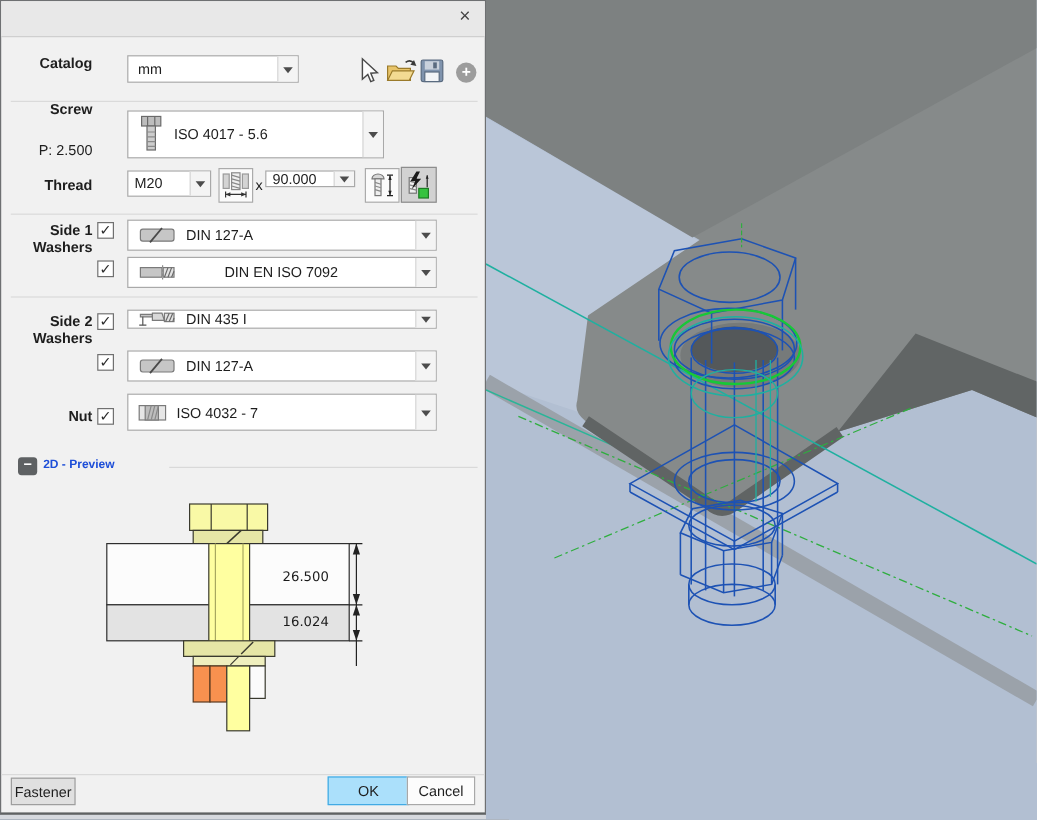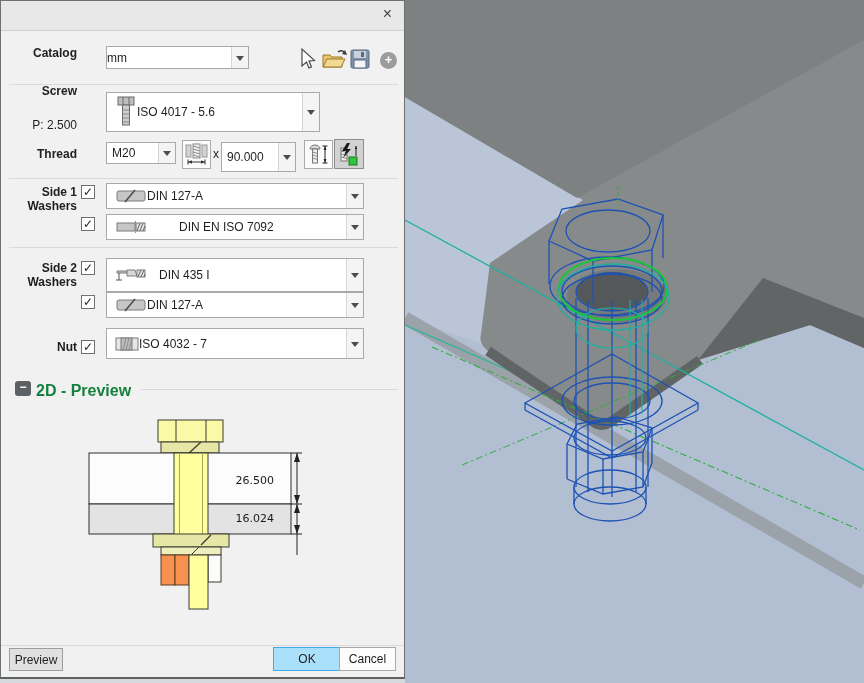--- a/index.html
+++ b/index.html
@@ -14,36 +14,36 @@
   .titlebar{position:absolute;left:0;top:0;right:0;height:30px;background:#e8e8e8;
             border-bottom:1px solid #cfcfcf;}
   .title{position:absolute;left:0;right:0;top:8px;text-align:center;font-size:12px;color:#222;}
   .close{position:absolute;right:8px;top:4px;font-size:16px;color:#444;cursor:default;padding:0 4px;}
   .lbl{position:absolute;left:6px;width:70px;text-align:right;font-weight:bold;
        font-size:12px;color:#1e1e1e;}
   .sub{position:absolute;left:6px;width:70px;text-align:right;font-size:12px;color:#1e1e1e;}
   .sep{position:absolute;left:8px;width:389px;height:1px;background:#dadada;}
   .combo{position:absolute;background:#fff;border:1px solid #a9a9a9;display:flex;align-items:center;}
   .cicon{flex:0 0 auto;display:flex;align-items:center;justify-content:center;margin-left:8px;}
-  .ctext{flex:1 1 auto;font-size:12px;color:#1e1e1e;white-space:nowrap;overflow:hidden;}
+  .ctext{flex:1 1 auto;font-size:12px;color:#1e1e1e;padding-left:8px;white-space:nowrap;overflow:hidden;}
   .carrow{position:absolute;right:0;top:0;bottom:0;width:17px;border-left:1px solid #d6d6d6;
           background:#f4f4f4;display:flex;align-items:center;justify-content:center;}
   .tri{width:0;height:0;border:4px solid transparent;border-top:5px solid #4c4c4c;margin-top:5px;}
   .cb{position:absolute;width:14px;height:14px;background:#fff;border:1px solid #707070;
       font-size:12px;line-height:12px;text-align:center;color:#2b2b2b;}
   .ibtn{position:absolute;width:29px;height:29px;background:#fbfbfb;border:1px solid #ababab;
         display:flex;align-items:center;justify-content:center;}
   .ibtn.pressed{background:#d2d2d2;border:1px solid #8d8d8d;}
   .xmul{position:absolute;font-size:12px;color:#1e1e1e;}
   .flaticon{position:absolute;display:flex;align-items:center;justify-content:center;}
   .plusbtn{position:absolute;width:17px;height:17px;border-radius:50%;background:#9c9c9c;color:#fff;
            font-size:13px;font-weight:bold;line-height:15px;text-align:center;}
   .collapse{position:absolute;width:16px;height:15px;border-radius:3px;background:#5e6163;color:#fff;
             font-size:12px;font-weight:bold;line-height:13px;text-align:center;}
-  .hdr{position:absolute;font-weight:bold;font-size:16px;color:#15803d;text-align:right;}
+  .hdr{position:absolute;font-weight:bold;font-size:10px;color:#1d4ed8;text-align:right;}
   .rule{position:absolute;height:1px;background:#d9d9d9;}
   .btn{position:absolute;font-size:12px;color:#1e1e1e;text-align:center;border:1px solid #a8a8a8;
        background:#e3e3e3;display:flex;align-items:center;justify-content:center;}
   .btn.ok{background:#abe0fb;border:1px solid #42aae4;}
   .btn.cancel{background:#fcfcfc;}
   .btn.preview{background:#e0e0e0;border:1px solid #9e9e9e;}
 </style>
 </head>
 <body>
 
@@ -174,21 +174,21 @@
         <rect x="8" y="1" width="7" height="14" fill="#efefef" stroke="#8a8a8a"></rect>
         <path d="M8,3 l7,2 M8,6 l7,2 M8,9 l7,2 M8,12 l7,2" stroke="#8a8a8a"></path>
         <line x1="3" y1="19" x2="20" y2="19" stroke="#333"></line>
         <line x1="3" y1="16.5" x2="3" y2="21.5" stroke="#333"></line>
         <line x1="20" y1="16.5" x2="20" y2="21.5" stroke="#333"></line>
         <polygon points="3,19 7,17.3 7,20.7" fill="#333"></polygon>
         <polygon points="20,19 16,17.3 16,20.7" fill="#333"></polygon>
       </svg>
     </div>
     <span class="xmul" style="left:212px;top:146px;">x</span>
-    <div class="combo" style="left:220px;top:141px;width:75px;height:30px;">
+    <div class="combo" style="left:220px;top:141px;width:75px;height:14px;">
       <span class="ctext" style="padding-left:5px;">90.000</span>
       <span class="carrow">
           <span class="tri"></span>
         </span>
     </div>
     <div class="ibtn" style="left:303px;top:139px;">
       <svg width="23" height="23" viewBox="0 0 23 23">
         <path d="M3,6 a5,4 0 0 1 10,0 Z" fill="#d8d8d8" stroke="#777"></path>
         <rect x="5.5" y="6" width="5" height="14" fill="#efefef" stroke="#777"></rect>
         <path d="M5.5,9 l5,1.5 M5.5,12 l5,1.5 M5.5,15 l5,1.5" stroke="#8a8a8a"></path>
@@ -239,21 +239,21 @@
       <span class="ctext">DIN EN ISO 7092</span>
       <span class="carrow">
           <span class="tri"></span>
         </span>
     </div>
     <div class="sep" style="top:246px;"></div>
 
     <div class="lbl" style="top:260px;">Side 2</div>
     <div class="lbl" style="top:274px;">Washers</div>
     <div class="cb" style="left:80px;top:260px;"><span>✓</span></div>
-    <div class="combo" style="left:105px;top:257px;width:258px;height:34px;gap:12px;">
+    <div class="combo" style="left:105px;top:257px;width:258px;height:16px;">
       <span class="cicon">
         <svg width="32" height="15" viewBox="0 0 32 15">
           <path d="M2,3 h10 v2 h-10 z" fill="#c6c6c6" stroke="#7a7a7a"></path>
           <line x1="4" y1="5" x2="4" y2="12" stroke="#555"></line>
           <line x1="1" y1="12" x2="7" y2="12" stroke="#555"></line>
           <path d="M12,2 h8 l2,6 h-10 z" fill="#d8d8d8" stroke="#7a7a7a"></path>
           <rect x="22" y="2" width="8" height="7" fill="#e2e2e2" stroke="#7a7a7a"></rect>
           <path d="M23,9 l3,-7 M26,9 l3,-7 M29,9 l1,-3" stroke="#6a6a6a"></path>
         </svg>
       </span>
@@ -332,21 +332,21 @@
         <polygon points="236,101 233,92 239,92" fill="#222" stroke="none"></polygon>
         <polygon points="236,101 233,110 239,110" fill="#222" stroke="none"></polygon>
         <polygon points="236,131 233,122 239,122" fill="#222" stroke="none"></polygon>
         <text x="213" y="81" font-size="11" text-anchor="end" fill="#1a1a1a" stroke="none">26.500</text>
         <text x="213" y="119" font-size="11" text-anchor="end" fill="#1a1a1a" stroke="none">16.024</text>
       </g>
     </svg>
 
     <div class="sep" style="top:644px;left:0;width:403px;"></div>
     <div class="btn preview" style="left:8px;top:647px;width:54px;height:23px;">
-        <span>Preview</span>
+        <span>Fastener</span>
       </div>
     <div class="btn ok" style="left:272px;top:646px;width:68px;height:24px;">
         <span>OK</span>
       </div>
     <div class="btn cancel" style="left:338px;top:646px;width:57px;height:24px;">
         <span>Cancel</span>
       </div>
   </div>
 </div>
 

